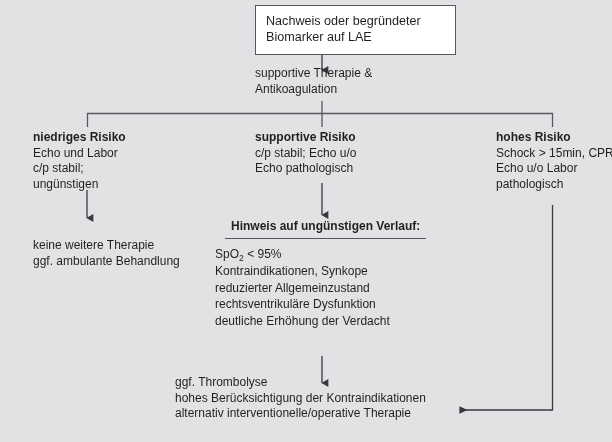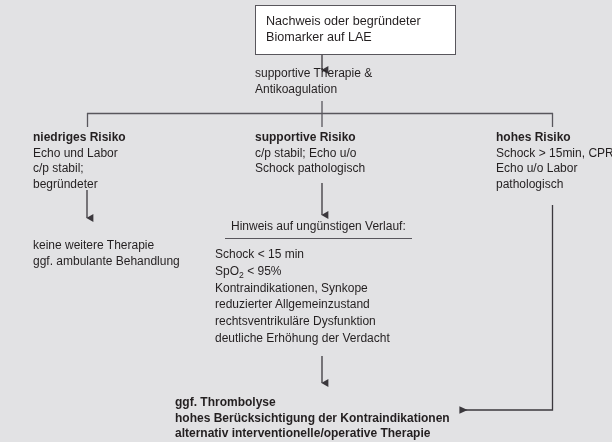--- a/index.html
+++ b/index.html
@@ -44,20 +44,21 @@
     padding: 7px 10px 8px 10px;
   }
   .fs13 { font-size: 12.6px; }
   .fs12 { font-size: 12.0px; }
   .bold { font-weight: bold; }
   .line { display: block; }
   .underlined-head {
     display: inline-block;
     border-bottom: 1.4px solid #58565c;
     padding: 0 6px 3px 6px;
+    font-weight: bold;
   }
   sub {
     font-size: 0.72em;
     vertical-align: baseline;
     position: relative;
     top: 3px;
   }
 </style>
 </head>
 <body>
@@ -100,53 +101,52 @@
 
   <div class="node fs12" style="left:222px; top:66px; width:201px;">
     <span class="line">supportive Therapie &amp;</span>
     <span class="line">Antikoagulation</span>
   </div>
 
   <div class="node fs12" style="left:0px; top:130px; width:175px;">
     <span class="line bold">niedriges Risiko</span>
     <span class="line">Echo und Labor</span>
     <span class="line">c/p stabil;</span>
-    <span class="line">begründeter</span>
+    <span class="line">ungünstigen</span>
   </div>
 
   <div class="node fs12" style="left:0px; top:238px; width:175px;">
     <span class="line">keine weitere Therapie</span>
     <span class="line">ggf. ambulante Behandlung</span>
   </div>
 
   <div class="node fs12" style="left:222px; top:130px; width:201px;">
     <span class="line bold">supportive Risiko</span>
     <span class="line">c/p stabil; Echo u/o</span>
-    <span class="line">Schock pathologisch</span>
+    <span class="line">Echo pathologisch</span>
   </div>
 
   <div class="node fs12" style="left:192px; top:219px; width:261px;">
     <span class="underlined-head">Hinweis auf ungünstigen Verlauf:</span>
   </div>
 
   <div class="node fs12" style="left:182px; top:246px; width:281px; line-height:1.40;">
-    <span class="line">Schock &lt; 15 min</span>
     <span class="line"><span>SpO</span><sub>2</sub><span> &lt; 95%</span></span>
     <span class="line">Kontraindikationen, Synkope</span>
     <span class="line">reduzierter Allgemeinzustand</span>
     <span class="line">rechtsventrikuläre Dysfunktion</span>
     <span class="line">deutliche Erhöhung der Verdacht</span>
   </div>
 
   <div class="node fs12" style="left:463px; top:130px; width:180px;">
     <span class="line bold">hohes Risiko</span>
     <span class="line">Schock &gt; 15min, CPR</span>
     <span class="line">Echo u/o Labor</span>
     <span class="line">pathologisch</span>
   </div>
 
-  <div class="node fs12" style="left:142px; top:395px; width:361px;font-weight:bold;">
+  <div class="node fs12" style="left:142px; top:375px; width:361px;">
     <span class="line">ggf. Thrombolyse</span>
     <span class="line">hohes Berücksichtigung der Kontraindikationen</span>
     <span class="line">alternativ interventionelle/operative Therapie</span>
   </div>
 
 </div>
 
 </body></html>

